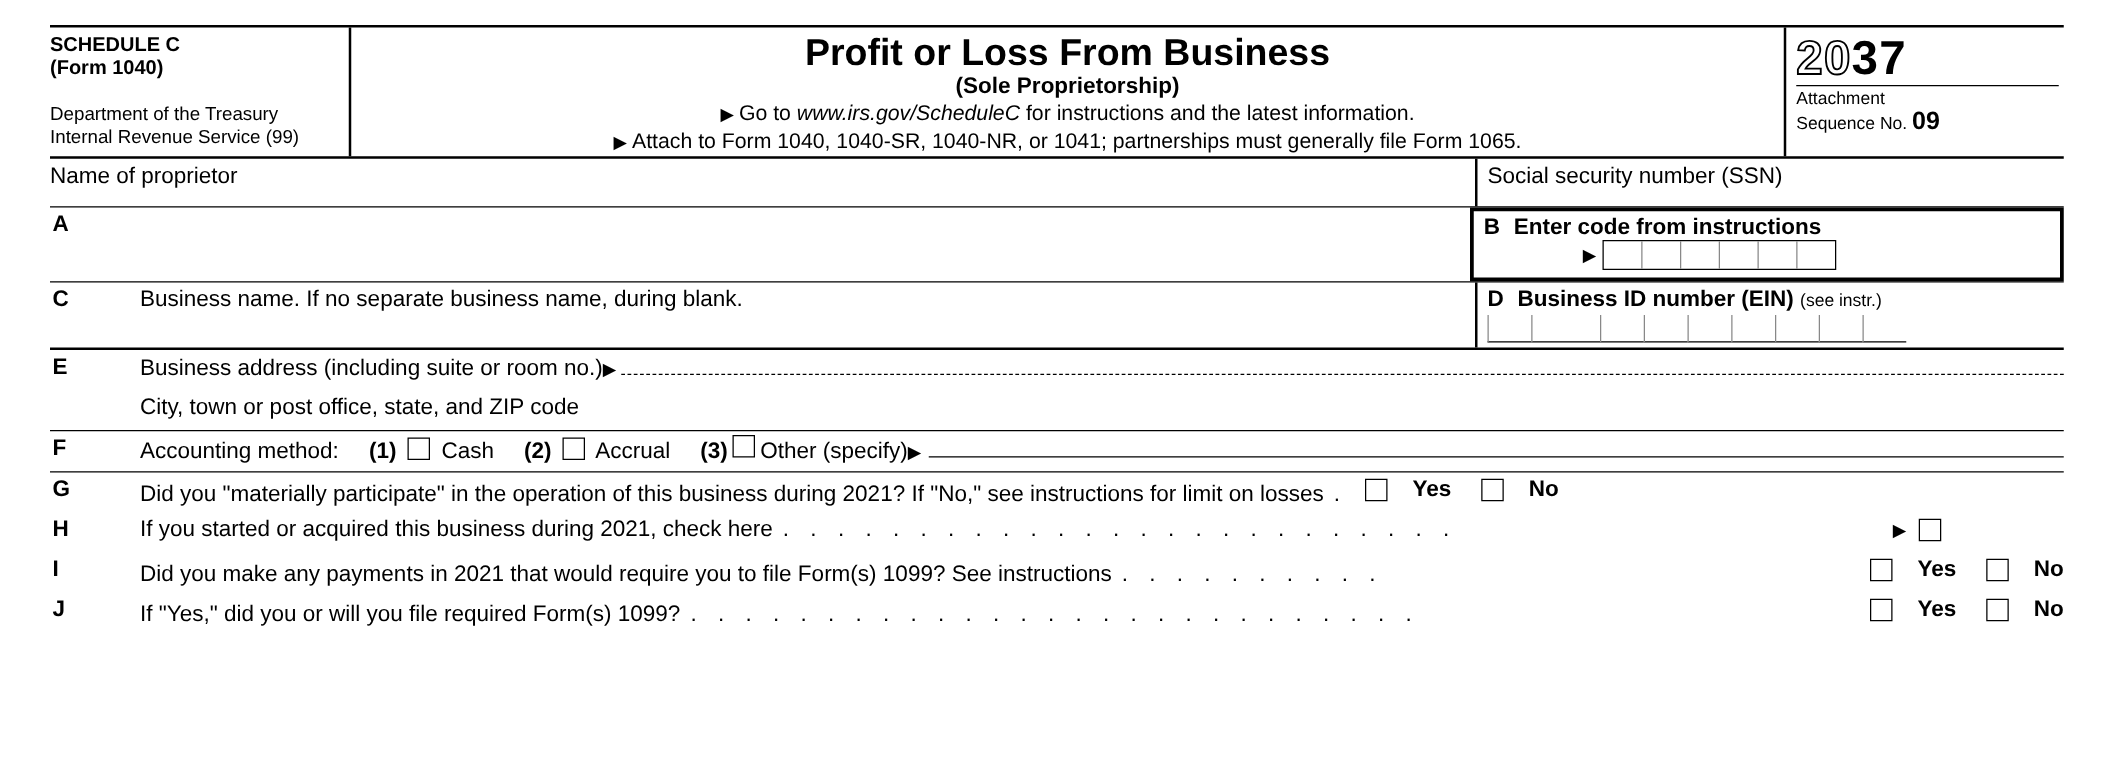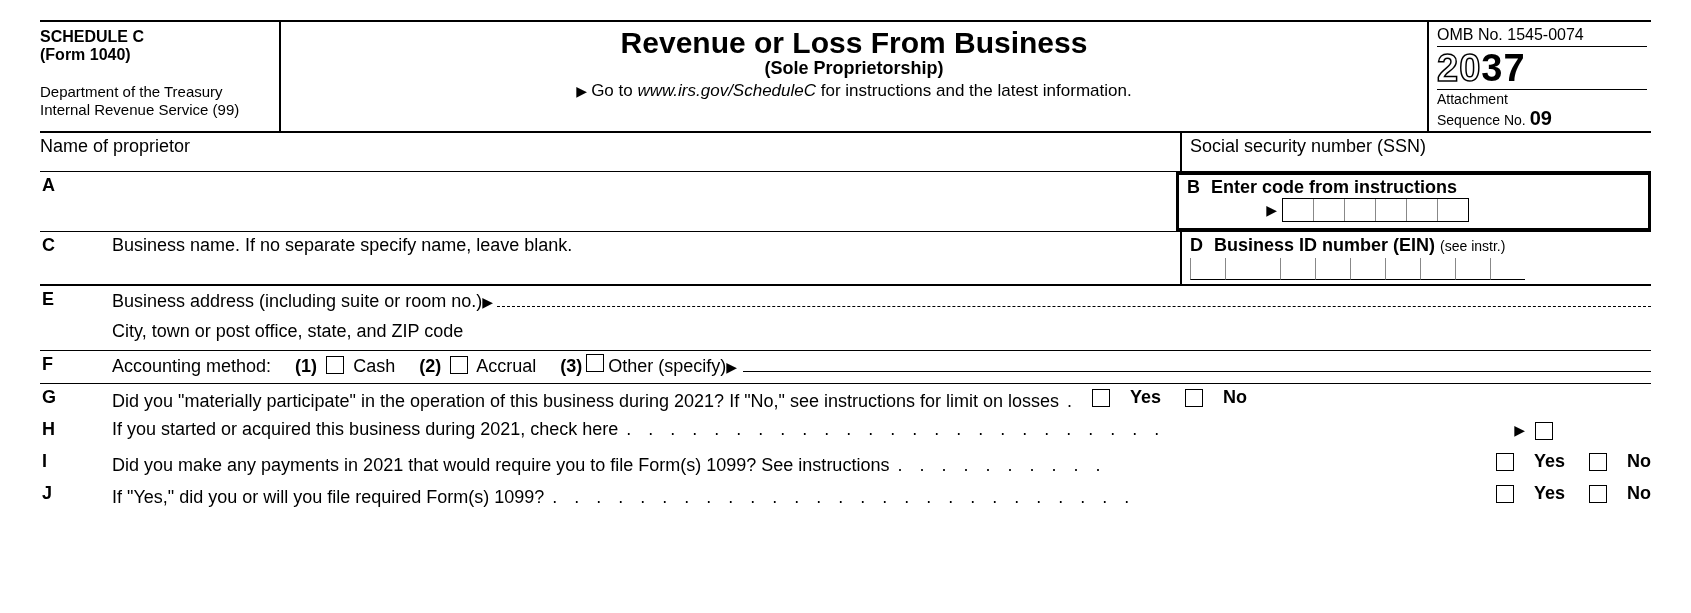--- a/index.html
+++ b/index.html
@@ -182,28 +182,30 @@
       <div class="schedule-title">
         <span>SCHEDULE C</span><br>
         <span>(Form 1040)</span>
       </div>
       <div class="dept">
         <span>Department of the Treasury</span><br>
         <span>Internal Revenue Service (99)</span>
       </div>
     </div>
     <div class="header-center">
-      <div class="main-title">Revenue or Loss From Business</div>
+      <div class="main-title">Profit or Loss From Business</div>
       <div class="sub-title">(Sole Proprietorship)</div>
       <div class="instr-line">
         <span class="tri-right"></span><span>Go to </span><span class="ital">www.irs.gov/ScheduleC</span><span> for instructions and the latest information.</span>
       </div>
+      <div class="instr-line">
+        <span class="tri-right"></span><span>Attach to Form 1040, 1040-SR, 1040-NR, or 1041; partnerships must generally file Form 1065.</span>
+      </div>
     </div>
     <div class="header-right">
-      <div class="omb-line">OMB No. 1545-0074</div>
       <div class="year-box">
         <span class="year-outline">20</span><span>37</span>
       </div>
       <div class="attach-seq">
         <span>Attachment</span><br>
         <span>Sequence No. </span><span class="seq-no">09</span>
       </div>
     </div>
   </div>
 
@@ -227,21 +229,21 @@
           <span></span>
           <span></span>
           <span></span>
       </span>
     </div>
   </div>
 
   <div class="row" style="border-bottom:2px solid #000;">
     <div class="cell-left" style="display:flex;padding-bottom:28px;">
       <span class="letter">C</span>
-      <span>Business name. If no separate specify name, leave blank.</span>
+      <span>Business name. If no separate business name, during blank.</span>
     </div>
     <div class="cell-right">
       <span class="bold">D</span>
       <span class="bold" style="margin-left:6px;">Business ID number (EIN) </span><span class="small">(see instr.)</span>
       <div class="ein-boxes">
         <span></span>
           <span></span>
           <span style="width:20px;border-left:none;"></span>
           <span></span>
           <span></span>
@@ -302,21 +304,21 @@
         </span>
       <span class="yn-group" style="margin-left:20px;">
           <span class="checkbox"></span>
           <span class="bold">No</span>
         </span>
     </div>
   </div>
 
   <div class="line-row noborder">
     <span class="letter">H</span>
-    <div class="line-content" style="display:flex;align-items:flex-end;">
+    <div class="line-content" style="display:flex;align-items:center;">
       <span>If you started or acquired this business during 2021, check here</span>
       <span class="leader-dots" style="flex:1;margin-left:8px;overflow:hidden;white-space:nowrap;"> . . . . . . . . . . . . . . . . . . . . . . . . .</span>
       <span class="tri-inline"></span>
       <span class="checkbox" style="margin-left:10px;margin-right:98px;"></span>
     </div>
   </div>
 
   <div class="line-row noborder">
     <span class="letter">I</span>
     <div class="line-content" style="display:flex;align-items:baseline;">

